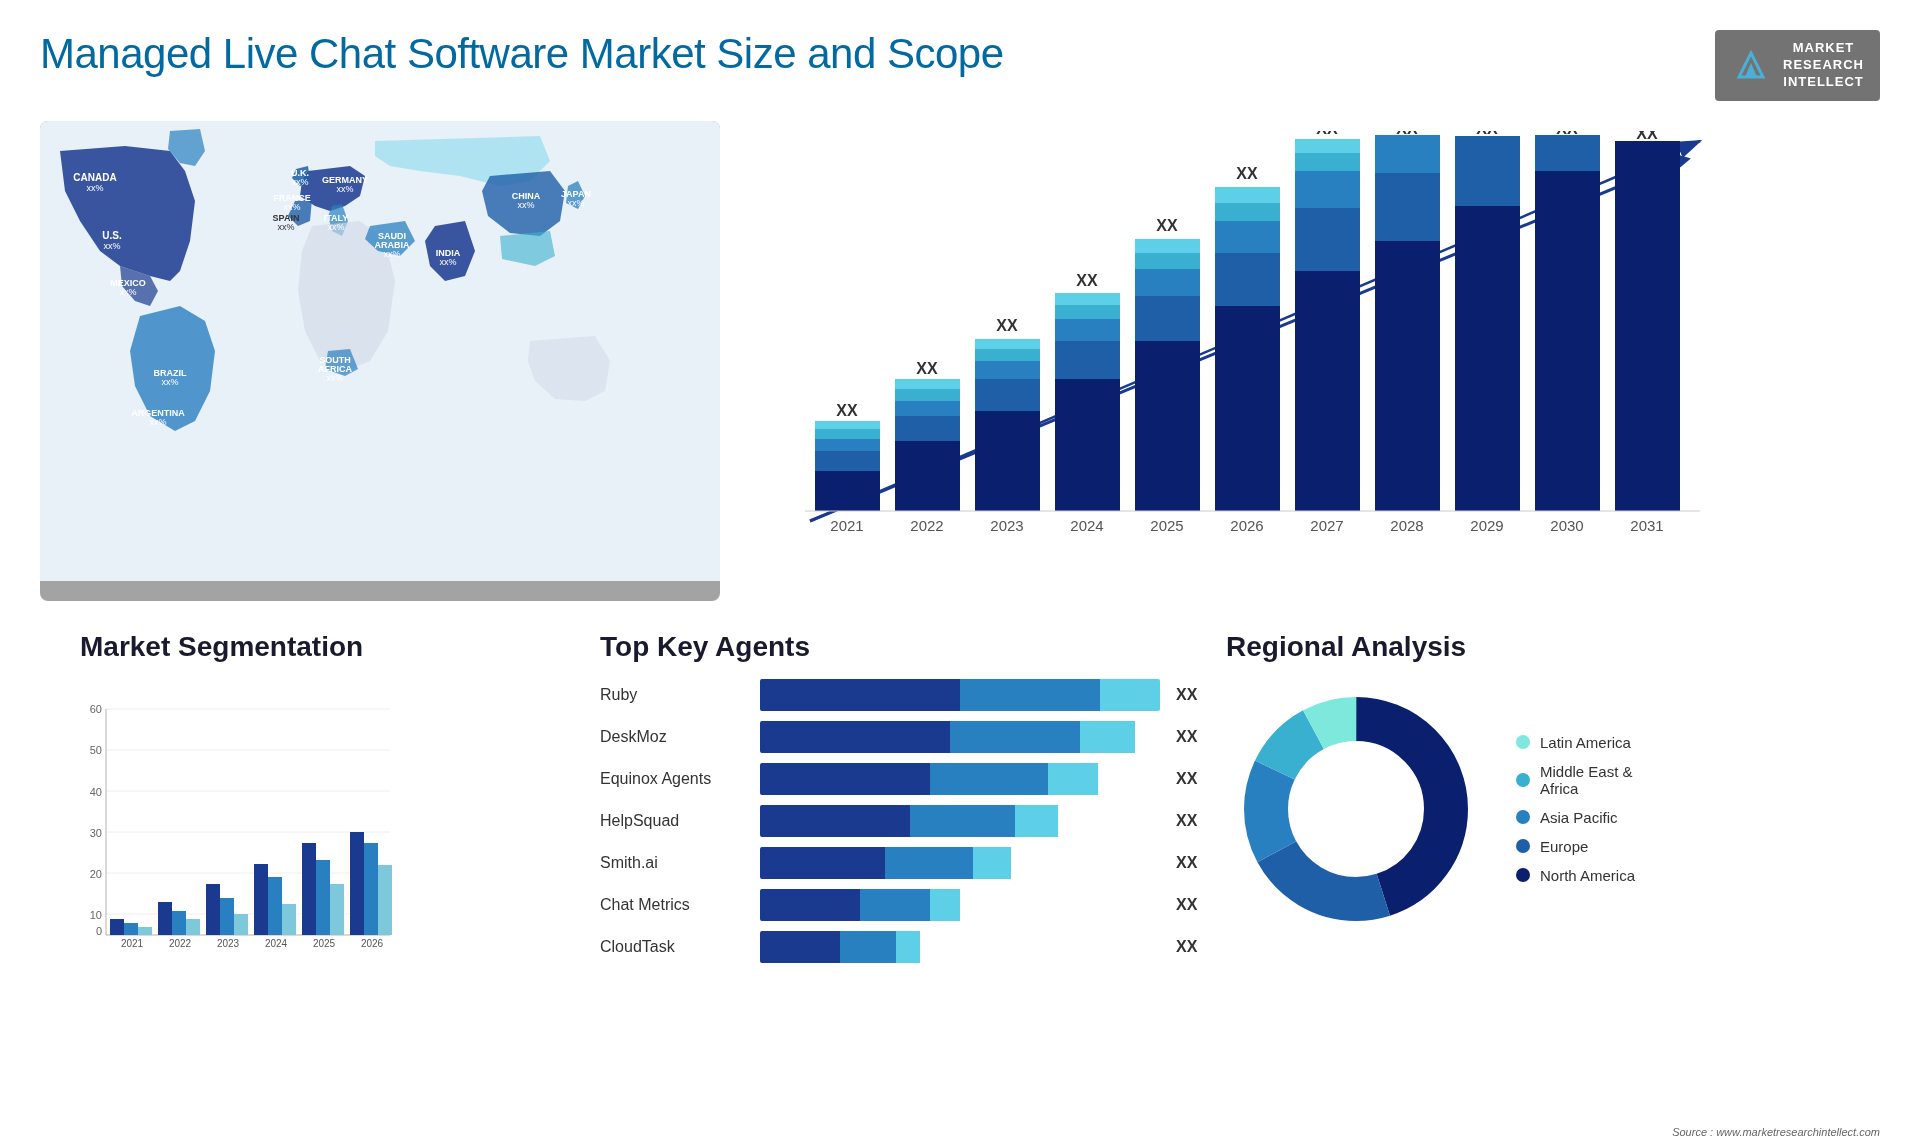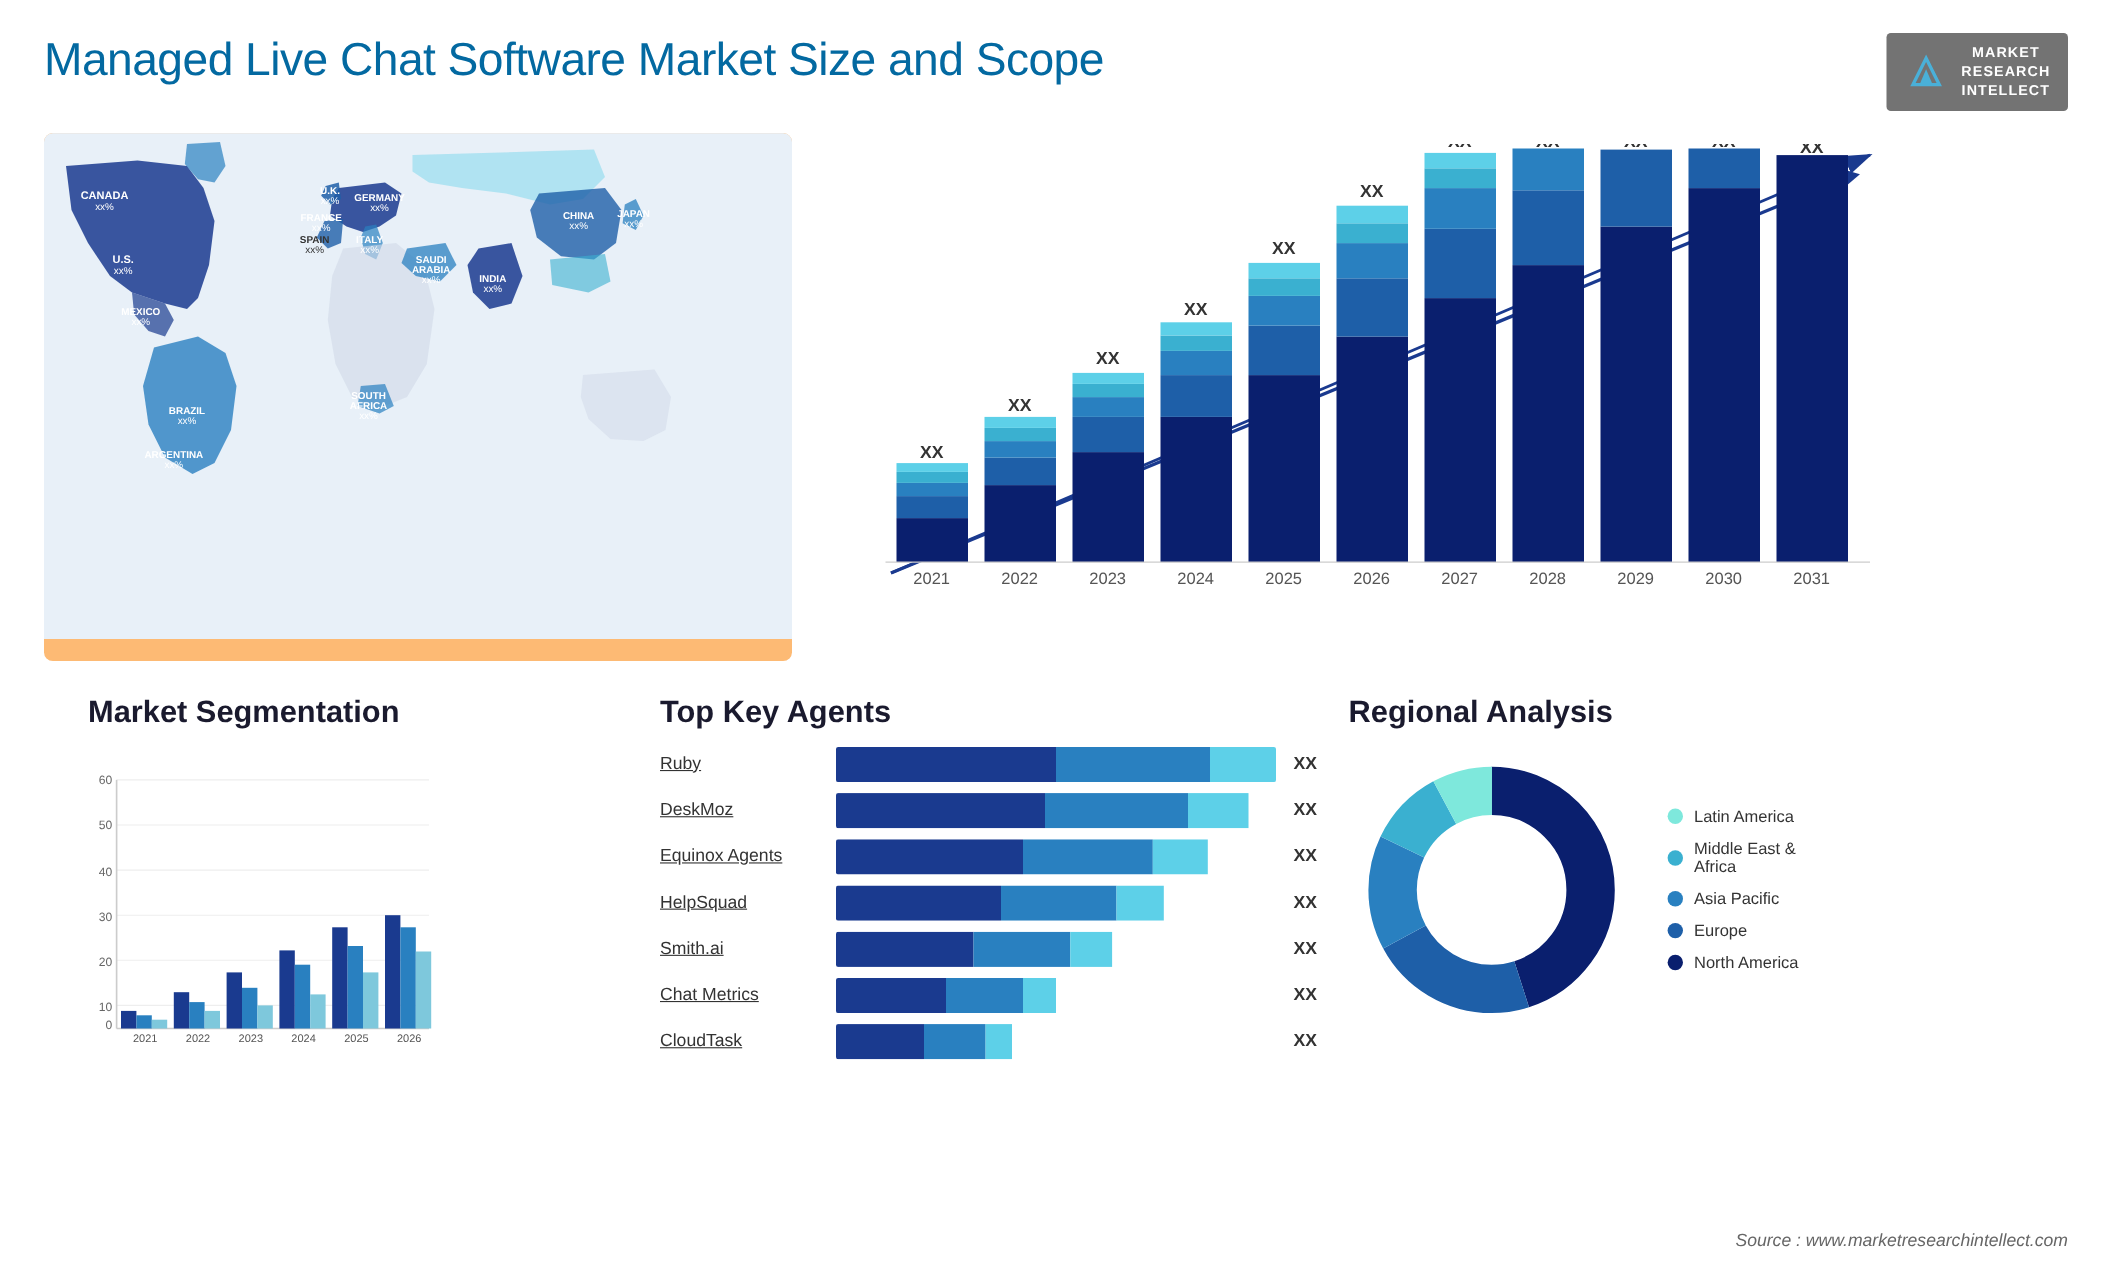--- a/index.html
+++ b/index.html
@@ -63,21 +63,21 @@
       display: flex;
       gap: 20px;
       height: 480px;
       margin-bottom: 20px;
     }
 
     
     .map-section {
       flex: 0 0 680px;
       position: relative;
-      background: #fdba74;
+      background: #a3a3a3;
       border-radius: 8px;
       overflow: hidden;
     }
 
     
     .bar-chart-section {
       flex: 1;
       padding: 10px 20px;
       position: relative;
     }
@@ -149,21 +149,20 @@
       display: flex;
       align-items: center;
       gap: 10px;
     }
 
     .player-name {
       font-size: 16px;
       color: #333;
       width: 150px;
       flex-shrink: 0;
-      text-decoration: underline;
     }
 
     .player-bar-container {
       flex: 1;
       height: 32px;
       display: flex;
       overflow: hidden;
       border-radius: 2px;
     }
 
@@ -210,21 +209,21 @@
       width: 14px;
       height: 14px;
       border-radius: 50%;
       flex-shrink: 0;
     }
 
     .source-text {
       position: absolute;
       bottom: 8px;
       right: 40px;
-      font-size: 16px;
+      font-size: 11px;
       color: #666;
       font-style: italic;
     }
   </style>
 </head>
 <body>
 
 <div class="page-container">
 
   <div class="header">

